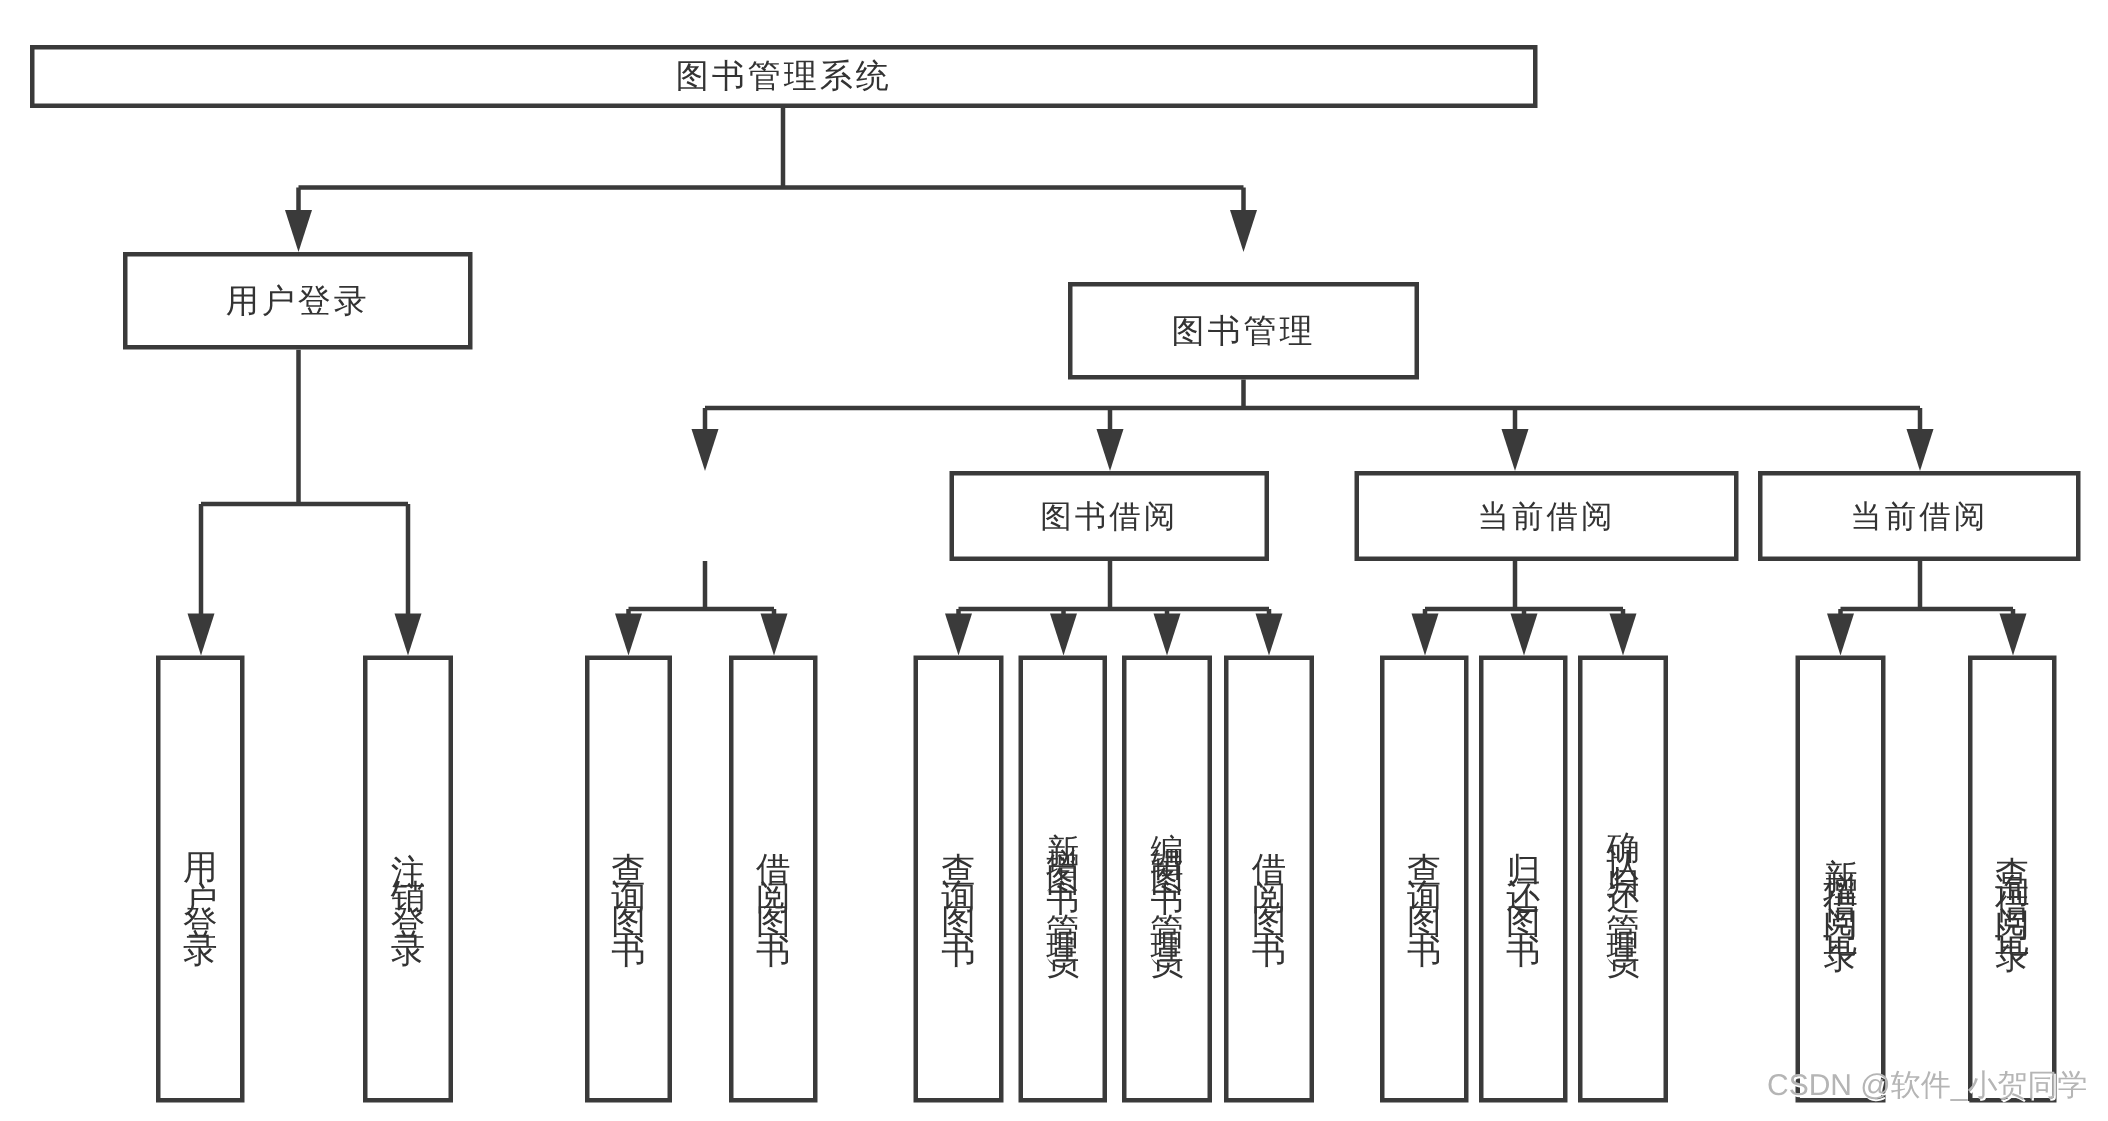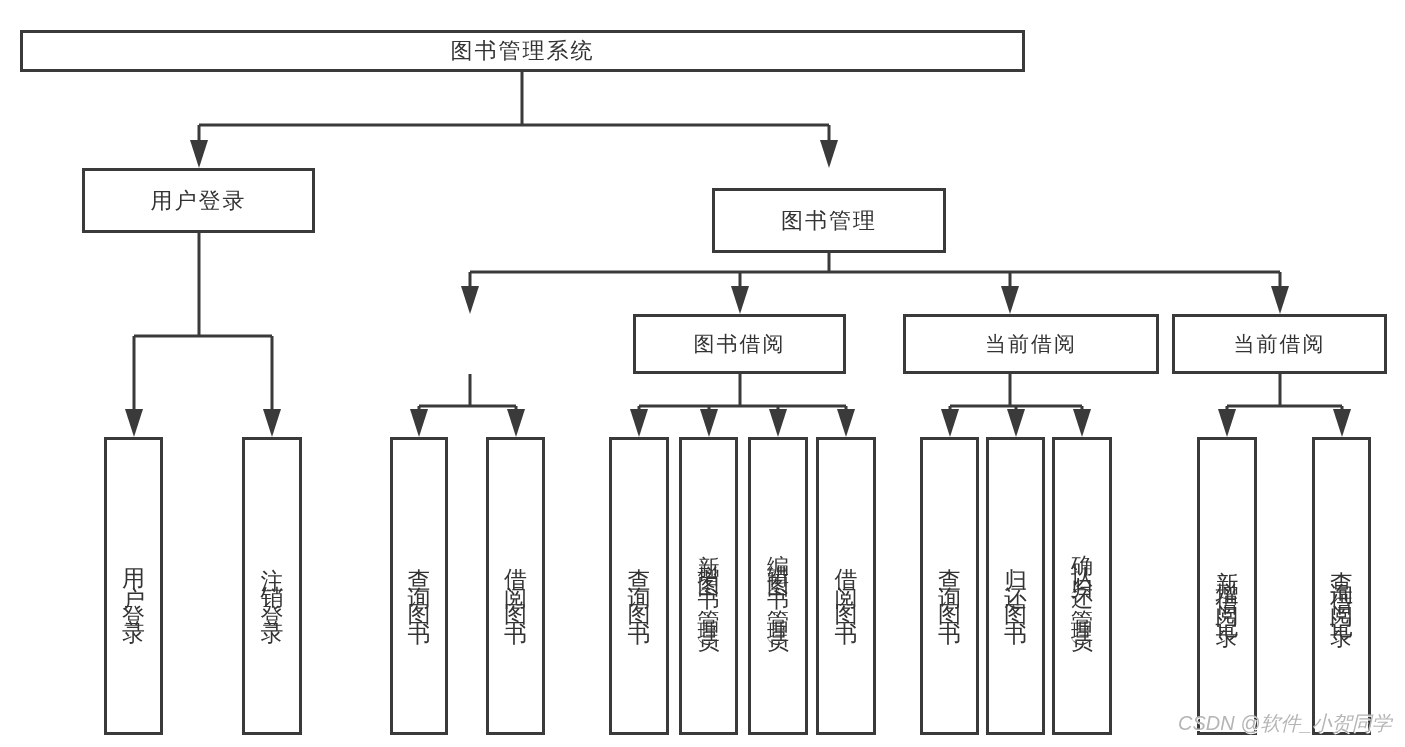--- a/index.html
+++ b/index.html
@@ -63,21 +63,20 @@
   .vlabel.v8 { font-size: 22px; letter-spacing: 11px; }
   .watermark {
     position: absolute;
     left: 1178px;
     top: 710px;
     font-size: 20px;
     color: #b5b5b5;
     white-space: nowrap;
     z-index: 5;
     text-shadow: 1px 1px 0 #ffffff;
-    font-style: italic;
   }
 </style>
 </head>
 <body>
 
 <div class="canvas">
 
   <svg class="connectors" viewBox="0 0 1405 747" xmlns="http://www.w3.org/2000/svg">
 
     <g>

